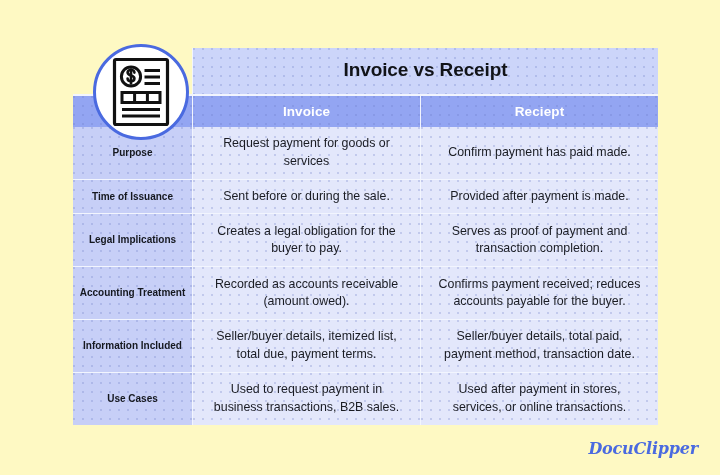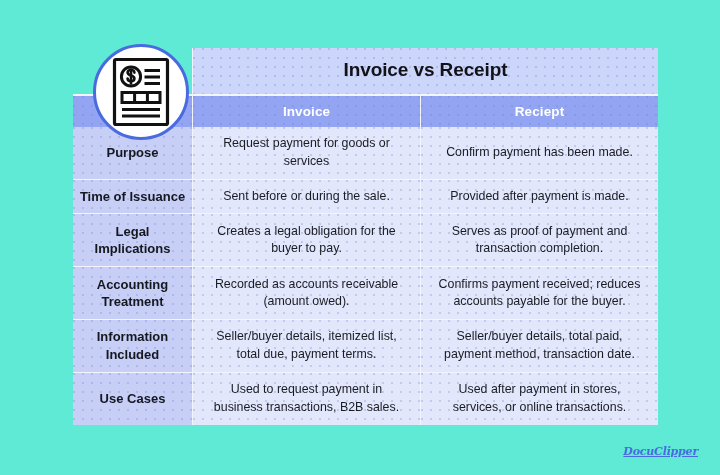--- a/index.html
+++ b/index.html
@@ -13,21 +13,21 @@
   body {
     background: #eaf0fc;
     font-family: "Liberation Sans", sans-serif;
     position: relative;
   }
 
   
   .canvas {
     position: absolute;
     inset: 0;
-    background: #5eead4;
+    background: #fef9c3;
   }
 
   
   .table-wrap {
     position: absolute;
     left: 73px;
     top: 48px;
     width: 585px;
     height: 377px;
   }
@@ -80,21 +80,21 @@
     letter-spacing: 0.1px;
   }
 
   .colhead-blank {
     background-color: #93a5f2;
   }
 
   
   .rowlabel {
     background-color: #c7cff7;
-    font-size: 13px;
+    font-size: 10px;
     font-weight: bold;
     color: #15181f;
     line-height: 1.35;
     padding: 4px 6px;
   }
 
   
   .datacell {
     background-color: #e3e7fb;
     font-size: 12.4px;
@@ -127,27 +127,26 @@
     z-index: 20;
   }
   .icon-badge svg { display: block; }
 
   
   .brand {
     position: absolute;
     right: 22px;
     bottom: 17px;
     font-family: "DejaVu Serif", serif;
-    font-size: 11px;
+    font-size: 16px;
     font-style: italic;
     font-weight: bold;
     color: #4a6ae0;
     letter-spacing: -0.2px;
     white-space: nowrap;
-    text-decoration: underline;
   }
 </style>
 </head>
 <body>
 
 <div class="canvas">
 
   <div class="table-wrap">
     <table class="ctable">
       <colgroup>
@@ -163,21 +162,21 @@
         <tr class="row-colhead">
           <td class="colhead colhead-blank"></td>
           <td class="colhead">Invoice</td>
           <td class="colhead">Reciept</td>
         </tr>
       </thead>
       <tbody>
         <tr>
           <td class="rowlabel">Purpose</td>
           <td class="datacell">Request payment for goods or services</td>
-          <td class="datacell">Confirm payment has been made.</td>
+          <td class="datacell">Confirm payment has paid made.</td>
         </tr>
         <tr>
           <td class="rowlabel">Time of Issuance</td>
           <td class="datacell">Sent before or during the sale.</td>
           <td class="datacell">Provided after payment is made.</td>
         </tr>
         <tr>
           <td class="rowlabel">Legal Implications</td>
           <td class="datacell">Creates a legal obligation for the buyer to pay.</td>
           <td class="datacell">Serves as proof of payment and transaction completion.</td>

